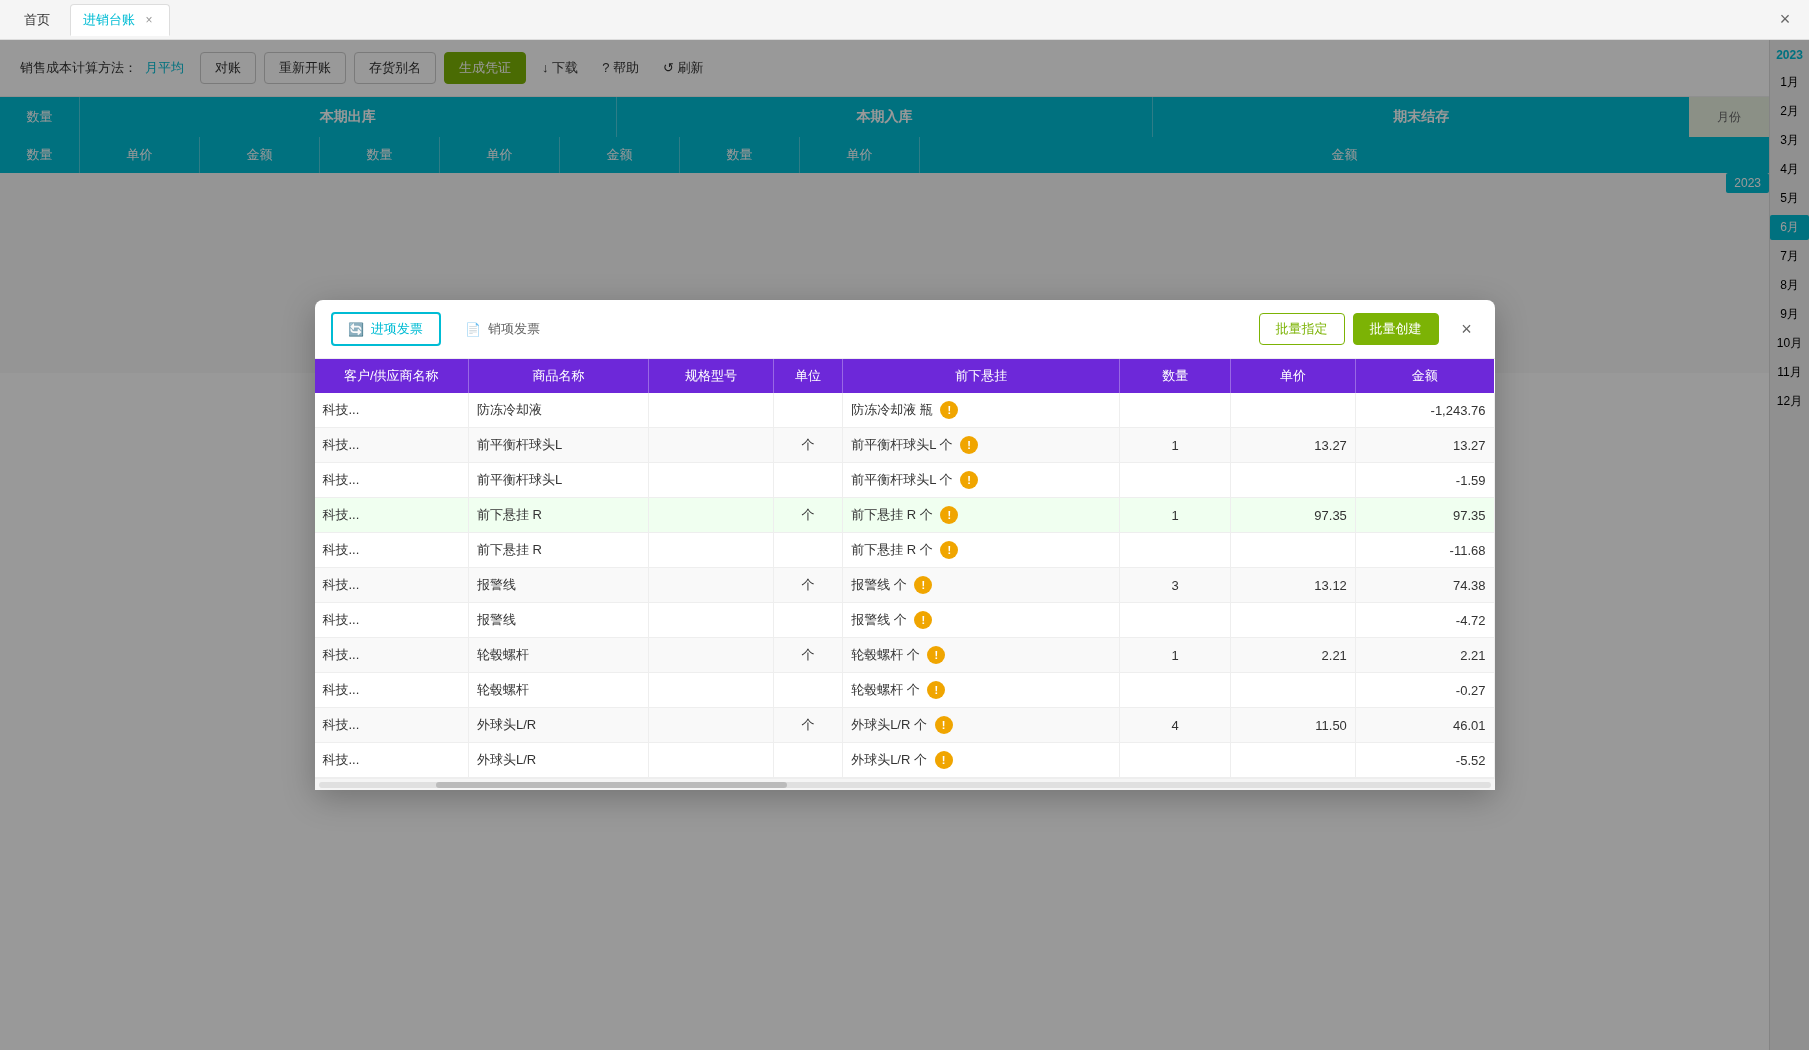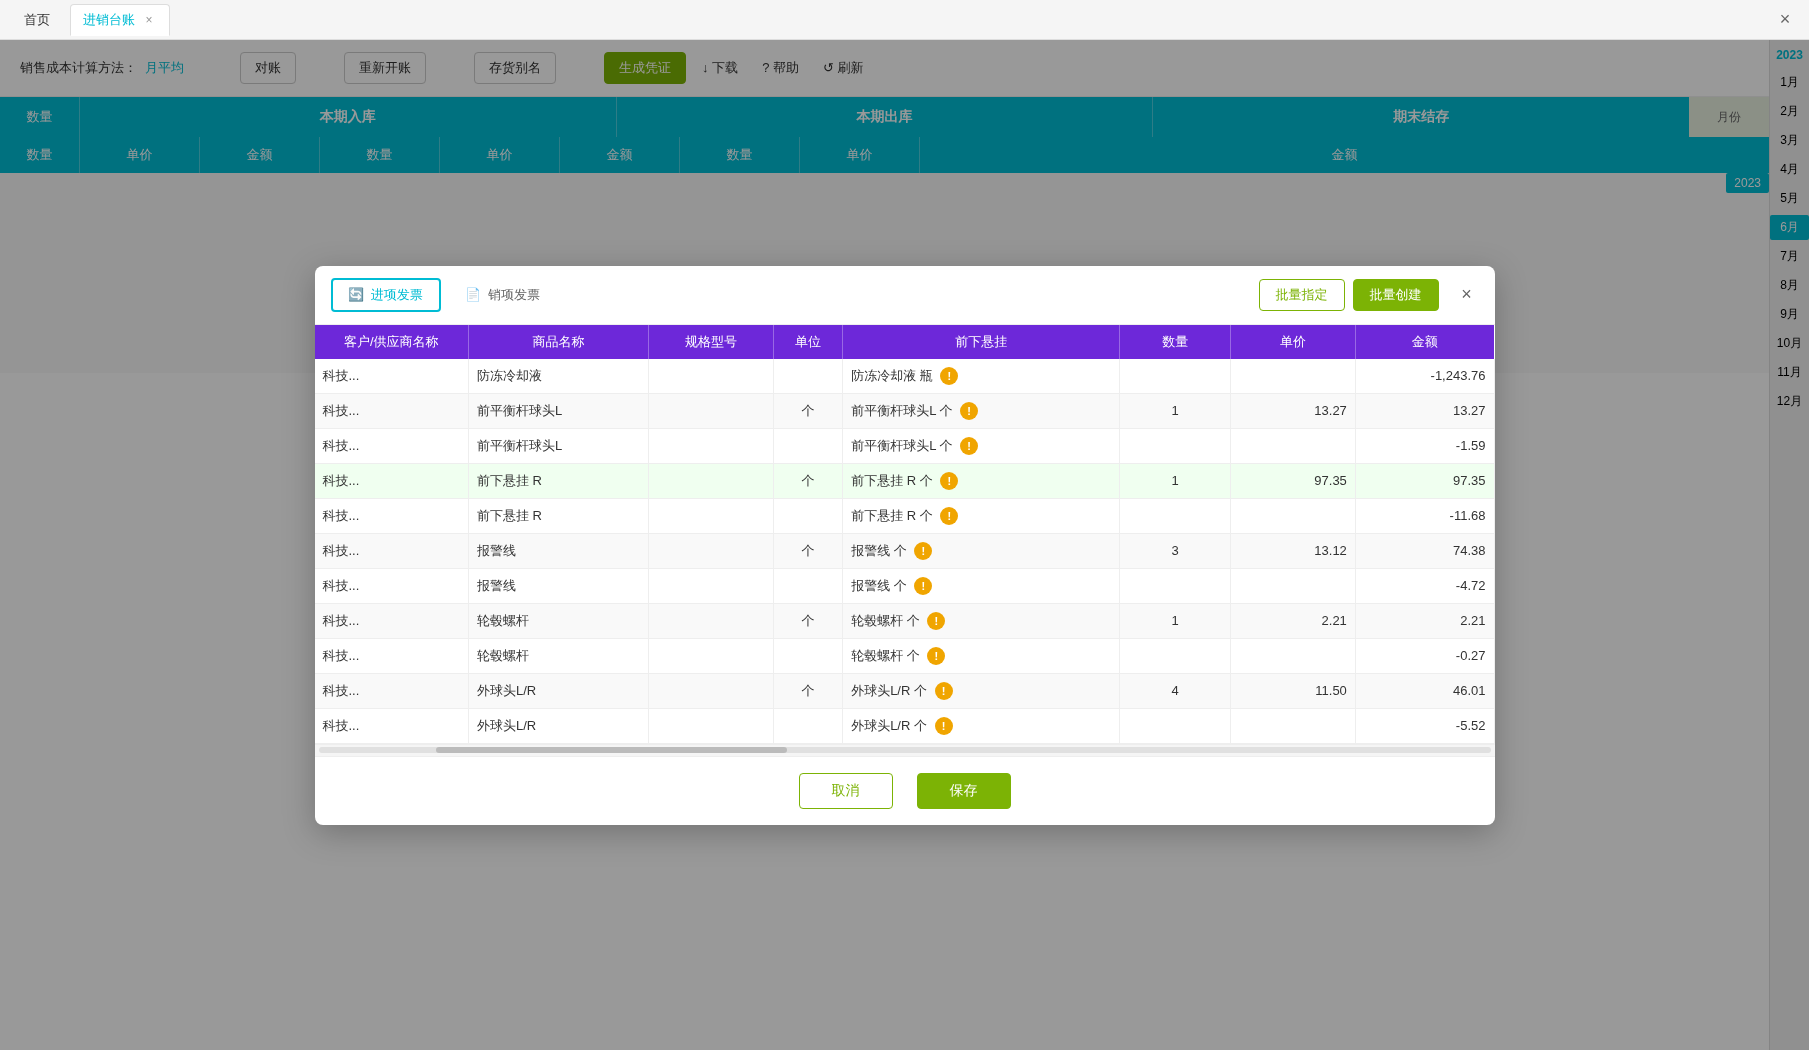--- a/index.html
+++ b/index.html
@@ -102,21 +102,20 @@
       gap: 8px;
       align-items: center;
     }
     .btn {
       padding: 6px 14px;
       border-radius: 4px;
       border: 1px solid;
       cursor: pointer;
       font-size: 13px;
       white-space: nowrap;
-      margin-left: 40px;
     }
     .btn-outline {
       background: white;
       border-color: #ccc;
       color: #333;
     }
     .btn-green {
       background: #7cb305;
       border-color: #7cb305;
       color: white;
@@ -381,22 +380,22 @@
       <button class="btn btn-outline">存货别名</button>
       <button class="btn btn-green">生成凭证</button>
       <button class="btn-icon">↓ 下载</button>
       <button class="btn-icon">? 帮助</button>
       <button class="btn-icon">↺ 刷新</button>
     </div>
   </div>
 
   <div style="display:flex; background:#00bcd4; height:40px; margin-right:40px;">
     <div style="width:80px; border-right:1px solid rgba(255,255,255,0.3); display:flex;align-items:center;justify-content:center;color:white;font-size:13px;">数量</div>
+    <div style="flex:1; border-right:1px solid rgba(255,255,255,0.3); display:flex;align-items:center;justify-content:center;color:white;font-size:14px;font-weight:bold;">本期出库</div>
     <div style="flex:1; border-right:1px solid rgba(255,255,255,0.3); display:flex;align-items:center;justify-content:center;color:white;font-size:14px;font-weight:bold;">本期入库</div>
-    <div style="flex:1; border-right:1px solid rgba(255,255,255,0.3); display:flex;align-items:center;justify-content:center;color:white;font-size:14px;font-weight:bold;">本期出库</div>
     <div style="flex:1; display:flex;align-items:center;justify-content:center;color:white;font-size:14px;font-weight:bold;">期末结存</div>
     <div style="width:80px; background:#e8f0e0; display:flex;align-items:center;justify-content:center;font-size:12px;color:#666;">月份</div>
   </div>
 
   <div style="display:flex; background:#00bcd4; height:36px; margin-right:40px;">
     <div style="width:80px; border-right:1px solid rgba(255,255,255,0.3); display:flex;align-items:center;justify-content:center;color:white;font-size:13px;">数量</div>
     <div style="width:120px; border-right:1px solid rgba(255,255,255,0.3); display:flex;align-items:center;justify-content:center;color:white;font-size:13px;">单价</div>
     <div style="width:120px; border-right:1px solid rgba(255,255,255,0.3); display:flex;align-items:center;justify-content:center;color:white;font-size:13px;">金额</div>
     <div style="width:120px; border-right:1px solid rgba(255,255,255,0.3); display:flex;align-items:center;justify-content:center;color:white;font-size:13px;">数量</div>
     <div style="width:120px; border-right:1px solid rgba(255,255,255,0.3); display:flex;align-items:center;justify-content:center;color:white;font-size:13px;">单价</div>
@@ -573,20 +572,16 @@
             </tbody>
         </table>
       </div>
 
       <div class="scrollbar-area">
         <div class="scrollbar-track">
           <div class="scrollbar-thumb"></div>
         </div>
       </div>
 
-      <div class="modal-footer">
-        <button class="btn-cancel">取消</button>
-        <button class="btn-save">保存</button>
-      </div>
     </div>
   </div>
 
 </div>
 
 </body></html>

